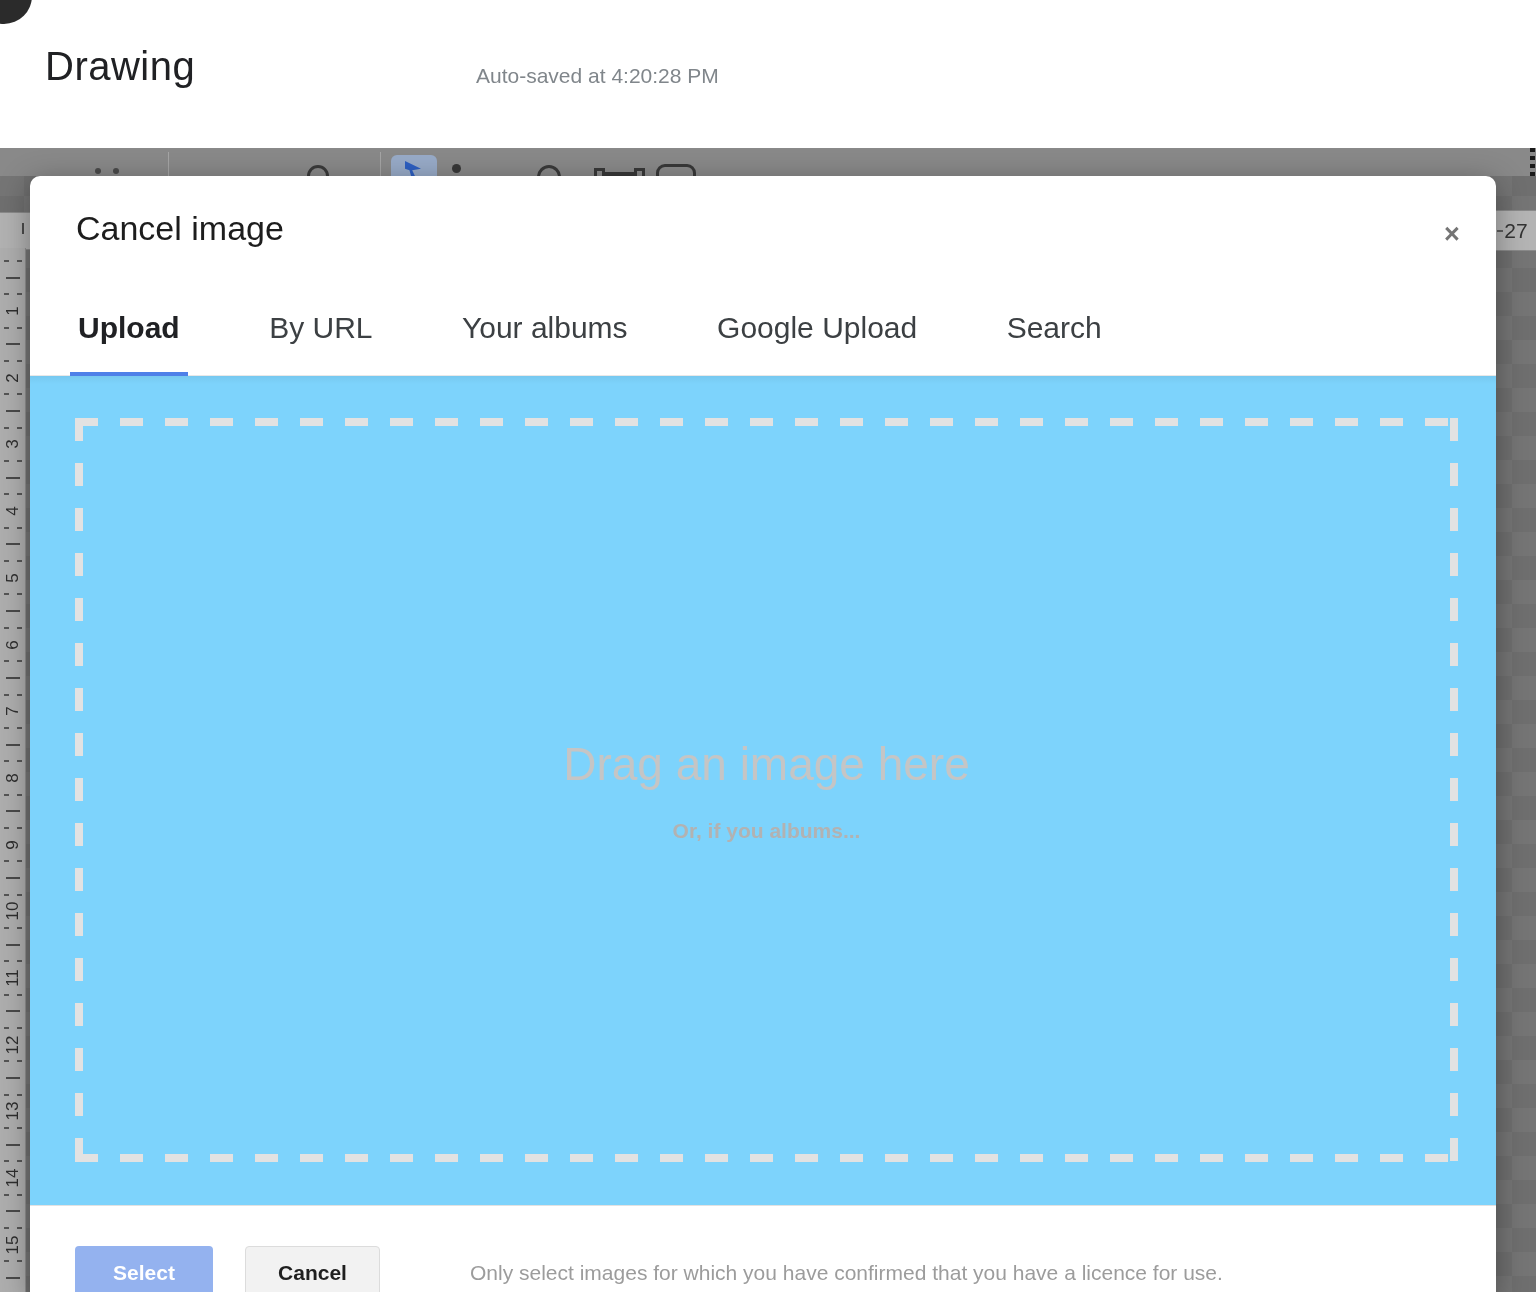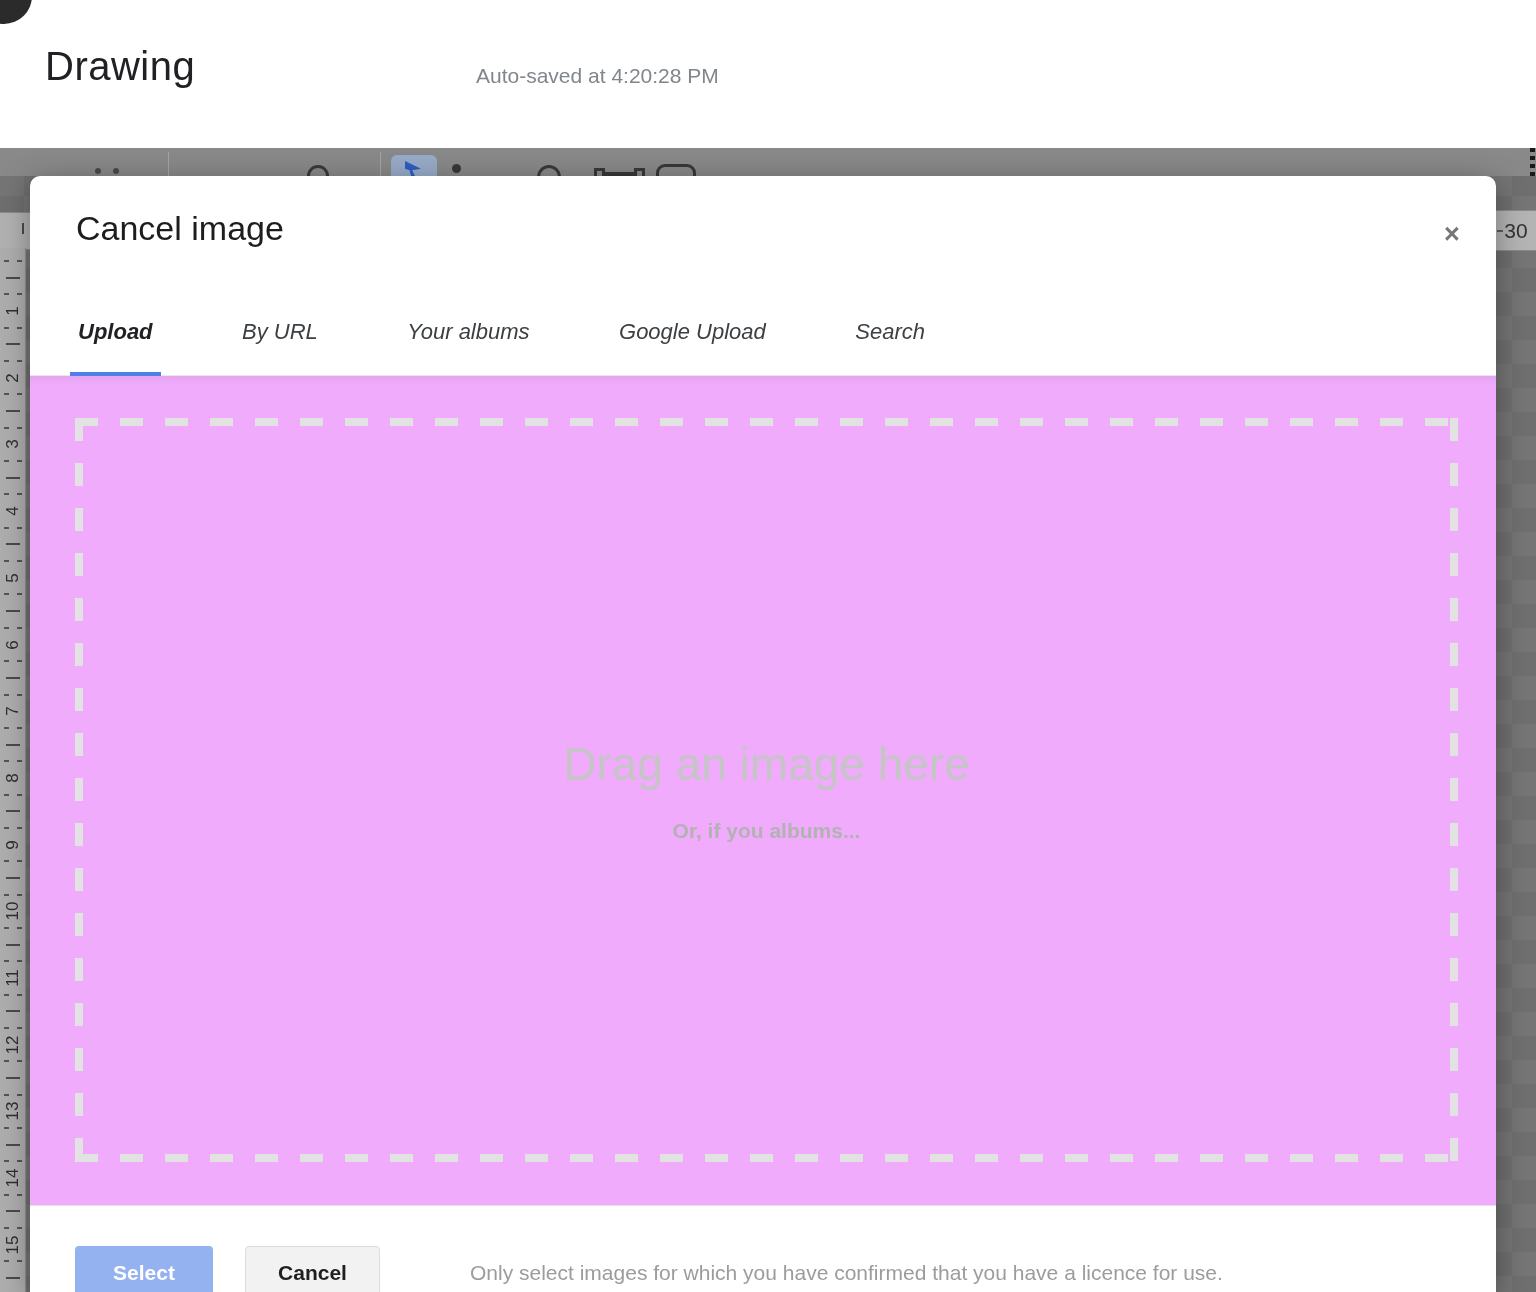--- a/index.html
+++ b/index.html
@@ -61,27 +61,27 @@
     background:#fff; border-radius:10px 10px 0 0; box-shadow:0 6px 30px rgba(0,0,0,.35);
     overflow:hidden; z-index:10; }
 
   .dialog-header { position:absolute; left:0; top:0; width:100%; height:200px; }
   .dialog-title { position:absolute; left:46px; top:33px; font-size:34px; color:#1d1d1d; }
   .dialog-close { position:absolute; right:26px; top:40px; width:36px; height:36px;
     font-size:27px; font-weight:bold; color:#757575; text-align:center; line-height:36px; cursor:pointer; }
 
   .tabbar { position:absolute; left:0; bottom:0; width:100%; padding-left:40px;
     border-bottom:1px solid #e8e8e8; white-space:nowrap; }
-  .tab { display:inline-block; position:relative; font-size:22px; color:#3c4043;
-    padding:0 8px 30px 8px; margin-right:69px; cursor:pointer;font-style:italic; }
+  .tab { display:inline-block; position:relative; font-size:30px; color:#3c4043;
+    padding:0 8px 30px 8px; margin-right:69px; cursor:pointer; }
   .tab.active { font-weight:bold; color:#202124; }
   .tab.active::after { content:""; position:absolute; left:0; right:0; bottom:-1px;
     height:4px; background:#4e80e8; }
 
-  .dialog-content { position:absolute; left:0; top:200px; width:100%; height:829px; background:#f0abfc; }
+  .dialog-content { position:absolute; left:0; top:200px; width:100%; height:829px; background:#7dd3fc; }
   .dialog-content::before { content:""; position:absolute; left:0; top:0; width:100%; height:8px;
     background:linear-gradient(rgba(0,0,0,.05), transparent); }
 
   .dropzone { position:absolute; left:45px; top:42px; width:1383px; height:744px;
     display:flex; flex-direction:column; align-items:center; justify-content:center;
     background-image:
       repeating-linear-gradient(to right,#e2e2e2 0 23px,transparent 23px 45px),
       repeating-linear-gradient(to right,#e2e2e2 0 23px,transparent 23px 45px),
       repeating-linear-gradient(to bottom,#e2e2e2 0 23px,transparent 23px 45px),
       repeating-linear-gradient(to bottom,#e2e2e2 0 23px,transparent 23px 45px);
@@ -123,21 +123,21 @@
     <span class="tb-endpoint" style="left:634px;"></span>
     <span class="tb-roundrect"></span>
     <span class="tb-dashes"></span>
   </div>
 
   <div class="hruler-left">
     <span class="htick"></span>
   </div>
   <div class="hruler-right">
     <span class="htick"></span>
-    <span>30</span>
+    <span>27</span>
   </div>
 
   <div class="vruler">
       <span class="vr-minor-a" style="top: 11.975px;"></span>
       <span class="vr-minor-b" style="top: 11.975px;"></span>
       <span class="vr-mid" style="top: 28.65px;"></span>
       <span class="vr-minor-a" style="top: 45.325px;"></span>
       <span class="vr-minor-b" style="top: 45.325px;"></span>
       <span class="vr-num" style="top: 52px;">1</span>
       <span class="vr-minor-a" style="top: 78.675px;"></span>

